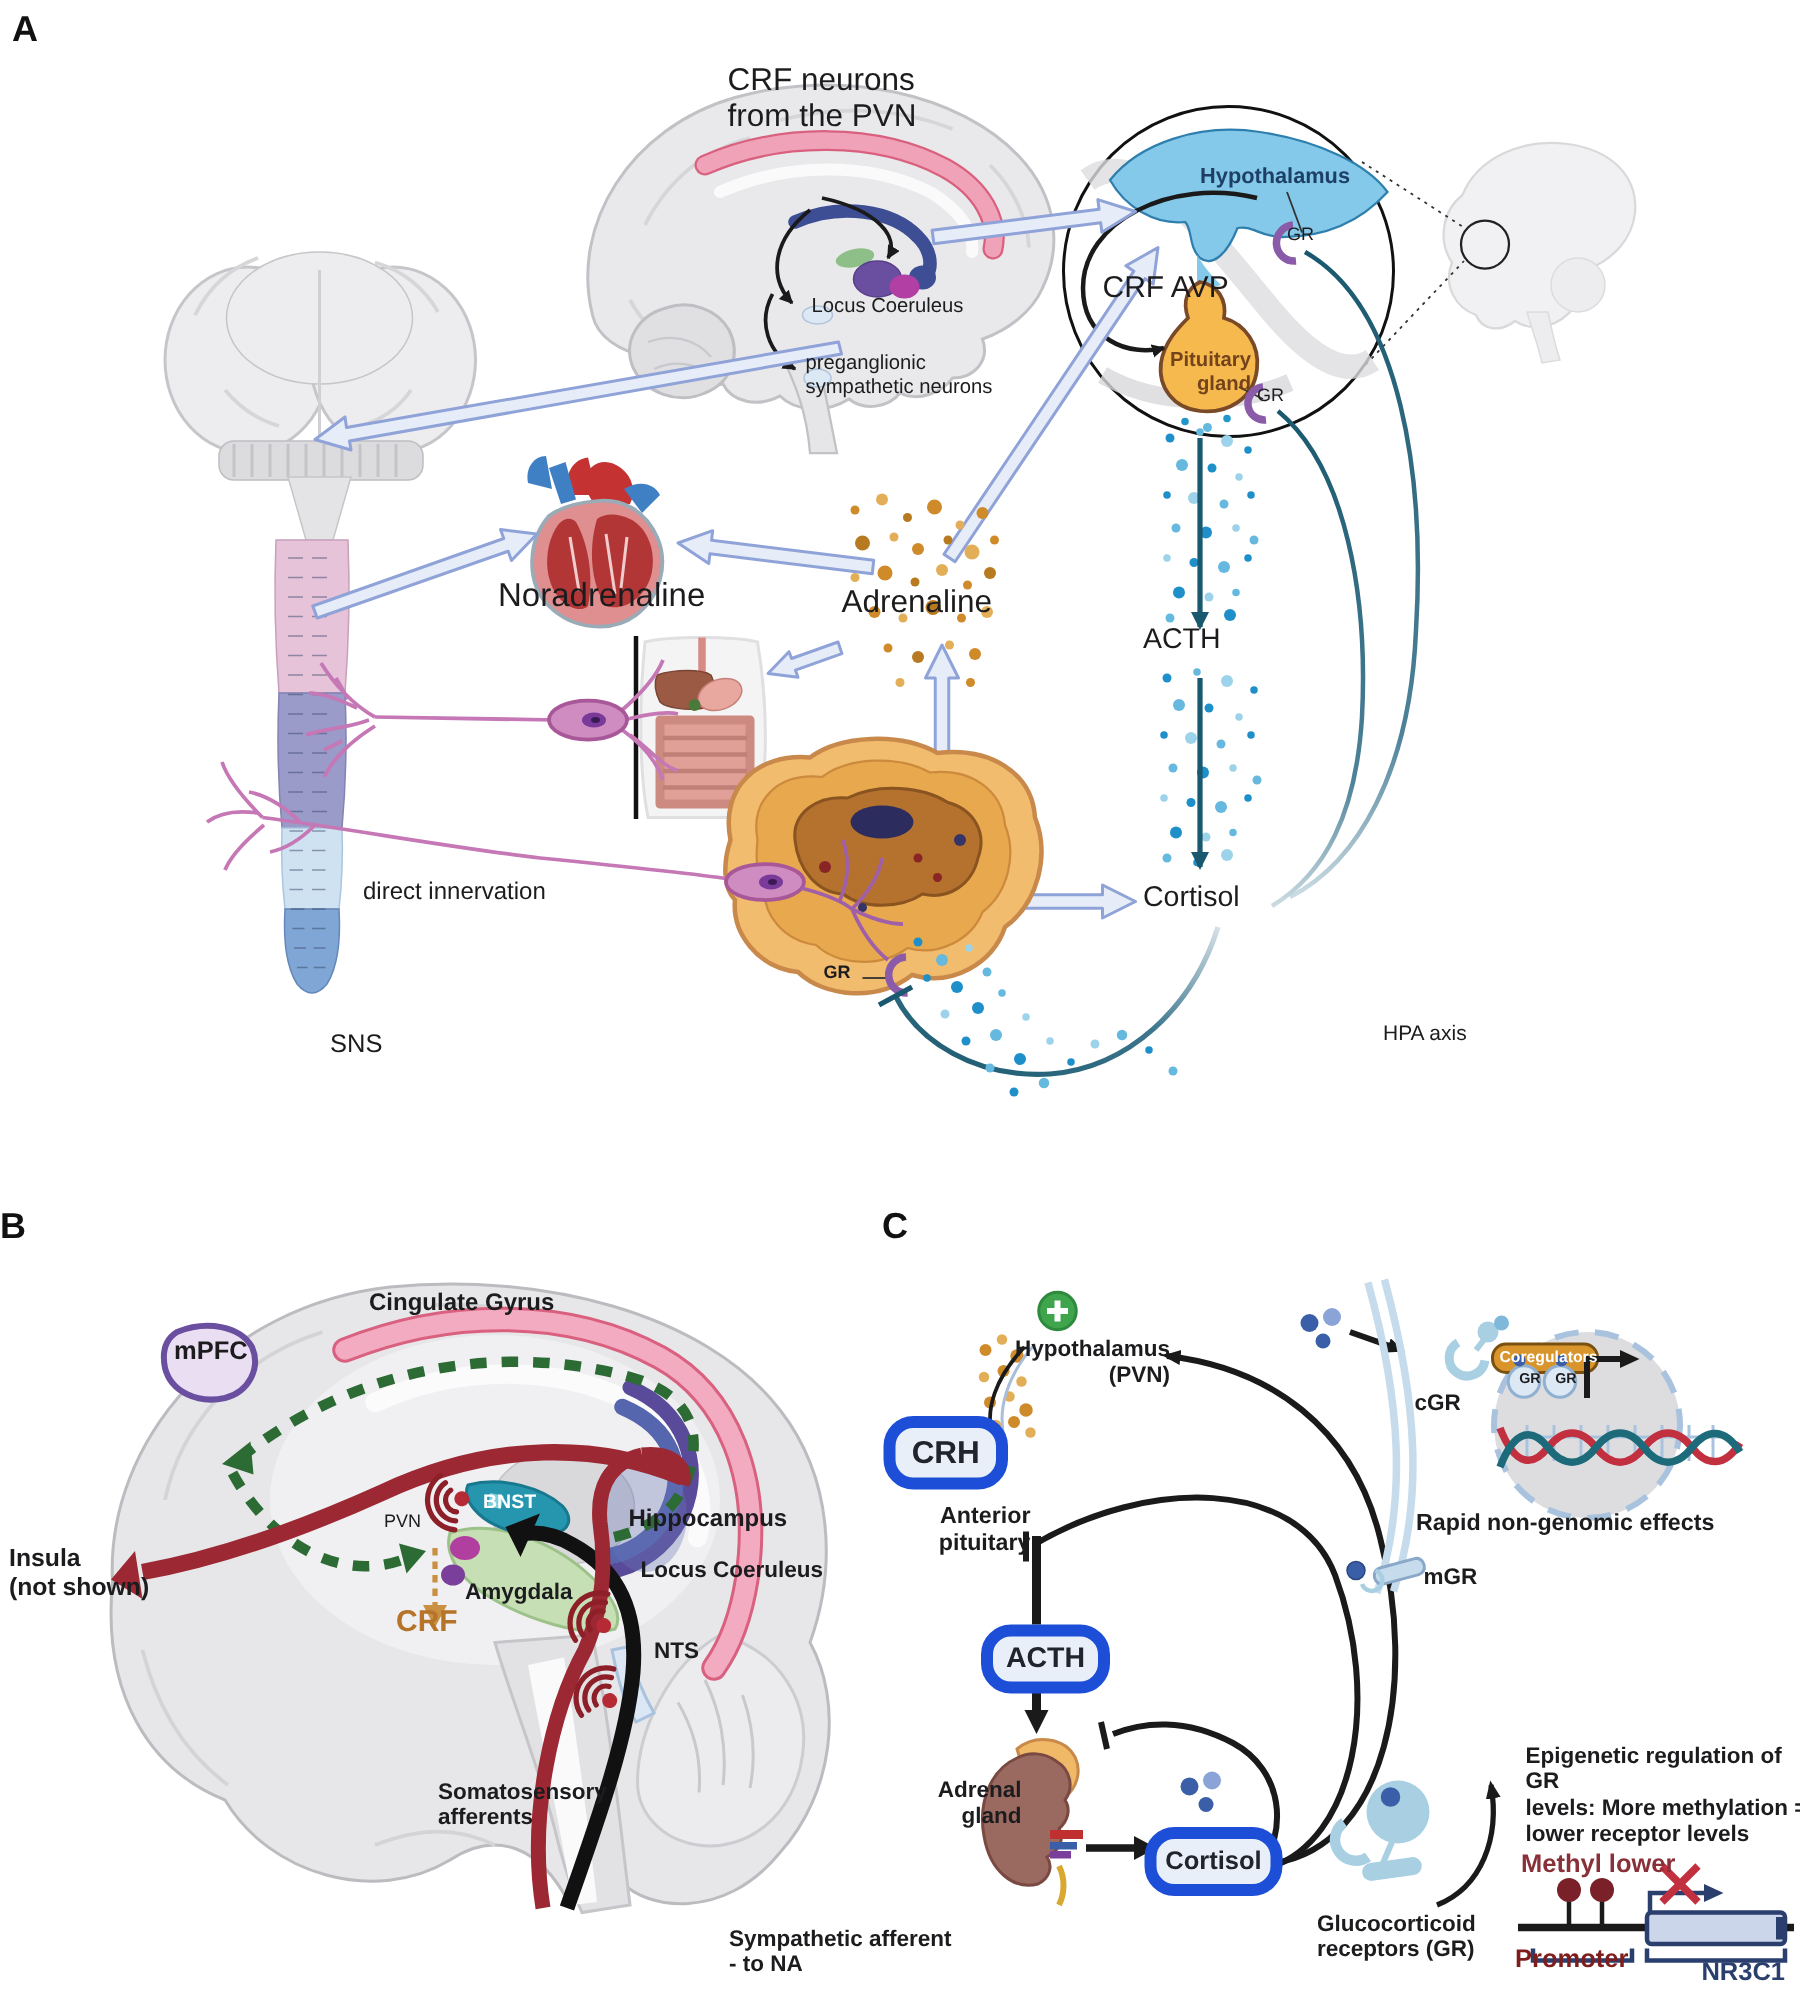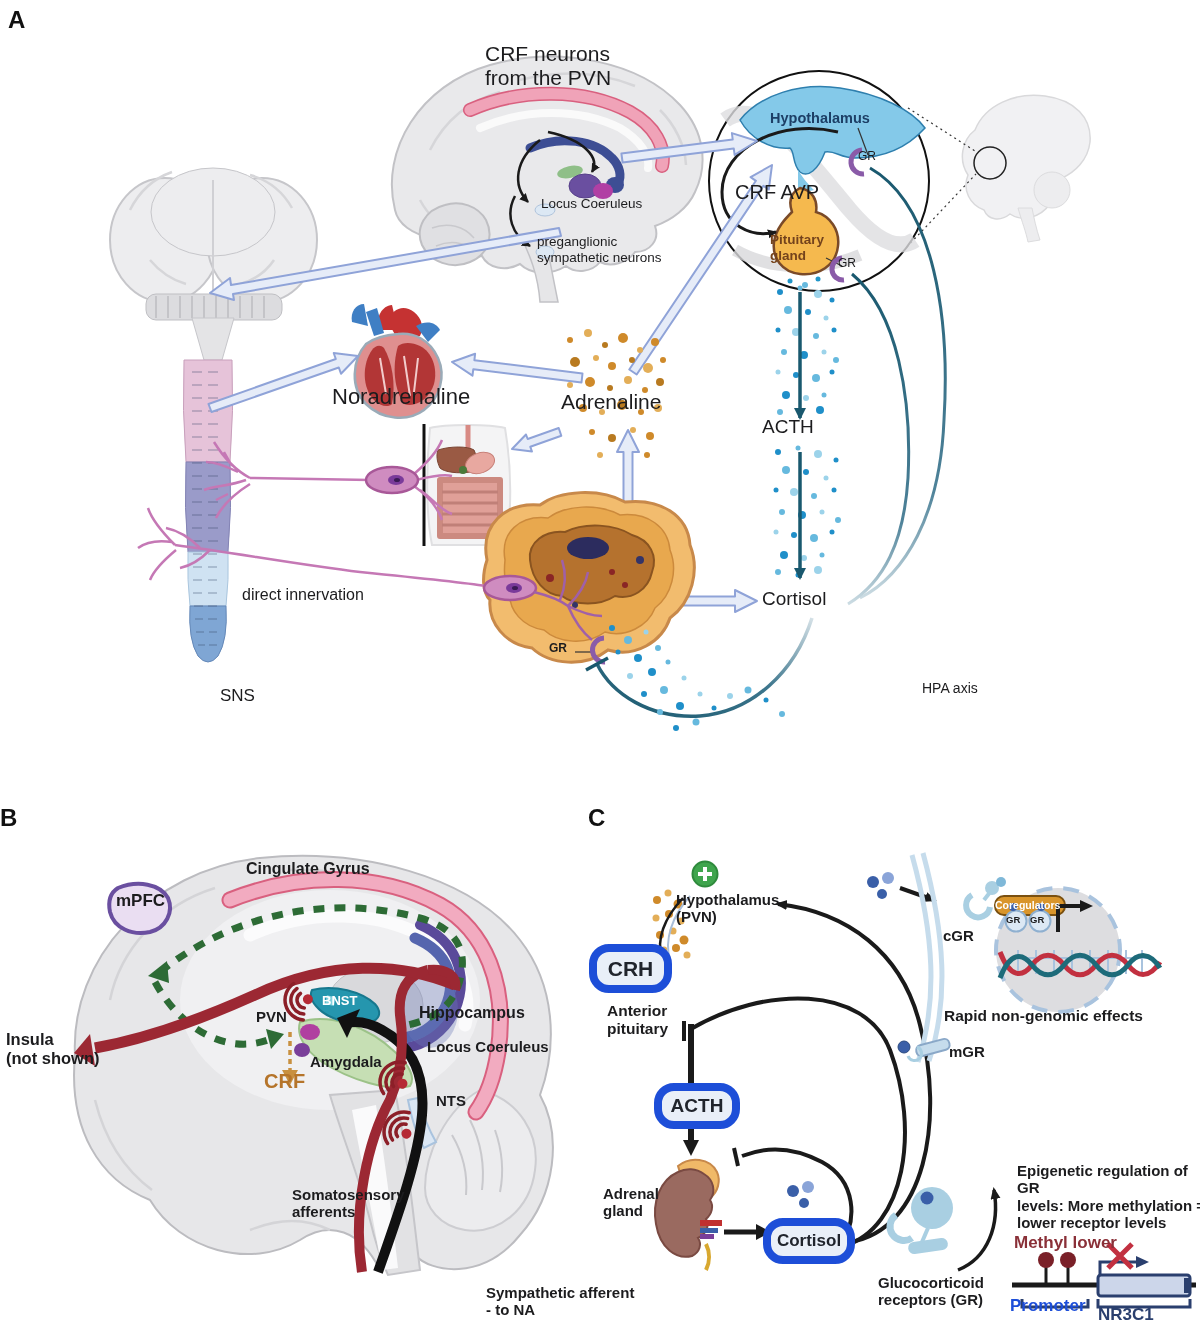--- a/index.html
+++ b/index.html
@@ -1,21 +1,21 @@
 <!DOCTYPE html>
 <html><head>
 <meta charset="utf-8">
 <style>
   html,body{margin:0;padding:0;background:#ffffff;}
   .canvas{position:relative;width:1200px;height:1328px;background:#fff;overflow:hidden;
           font-family:"Liberation Sans",sans-serif;}
   .art{position:absolute;}
   .lbl{position:absolute;color:#1c1c1e;white-space:pre-line;line-height:1.15;
        font-family:"Liberation Sans",sans-serif;}
-  .ctr{text-align:left;}
+  .ctr{text-align:right;}
   .tag{font-size:24px;font-weight:bold;color:#111;}
   .pill{position:absolute;display:flex;align-items:center;justify-content:center;
         background:#e9eff8;border:8px solid #1d4ed8;border-radius:20px;
         font-weight:600;color:#20242c;font-family:"Liberation Sans",sans-serif;}
 </style>
 </head>
 <body>
 
 <div class="canvas">
 
@@ -518,21 +518,21 @@
 <div class="lbl" style="left:561px;top:390px;font-size:21px">Adrenaline</div>
 <div class="lbl" style="left:762px;top:416px;font-size:19px">ACTH</div>
 <div class="lbl" style="left:762px;top:588px;font-size:19px">Cortisol</div>
 <div class="lbl" style="left:242px;top:586px;font-size:16px">direct innervation</div>
 <div class="lbl" style="left:220px;top:686px;font-size:17px">SNS</div>
 <div class="lbl" style="left:922px;top:680px;font-size:14px">HPA axis</div>
 
 <div class="lbl tag" style="left:0px;top:804px">B</div>
 <div class="lbl" style="left:246px;top:860px;font-size:16px;font-weight:600">Cingulate Gyrus</div>
 <div class="lbl" style="left:116px;top:891px;font-size:17px;font-weight:600">mPFC</div>
-<div class="lbl" style="left:256px;top:1008px;font-size:15px;font-weight:700">PVN</div>
+<div class="lbl" style="left:256px;top:1008px;font-size:12px;font-weight:400">PVN</div>
 <div class="lbl" style="left:322px;top:994px;font-size:13px;font-weight:bold;color:#ffffff">BNST</div>
 <div class="lbl" style="left:419px;top:1004px;font-size:16px;font-weight:600">Hippocampus</div>
 <div class="lbl" style="left:427px;top:1038px;font-size:15px;font-weight:600">Locus Coeruleus</div>
 <div class="lbl" style="left:310px;top:1053px;font-size:15px;font-weight:600">Amygdala</div>
 <div class="lbl" style="left:264px;top:1070px;font-size:20px;font-weight:bold;color:#b5742a">CRF</div>
 <div class="lbl" style="left:436px;top:1092px;font-size:15px;font-weight:600">NTS</div>
 <div class="lbl" style="left:6px;top:1030px;font-size:16.5px;font-weight:600">Insula
 (not shown)</div>
 <div class="lbl" style="left:292px;top:1186px;font-size:15px;font-weight:600">Somatosensory
 afferents</div>
@@ -554,16 +554,16 @@
 <div class="lbl ctr" style="left:1030px;top:915px;width:21px;font-size:9.5px;font-weight:600">GR</div>
 <div class="lbl" style="left:943px;top:927px;font-size:15px;font-weight:600">cGR</div>
 <div class="lbl" style="left:944px;top:1007px;font-size:15.5px;font-weight:600">Rapid non-genomic effects</div>
 <div class="lbl" style="left:949px;top:1043px;font-size:15px;font-weight:600">mGR</div>
 <div class="lbl" style="left:1017px;top:1162px;width:190px;font-size:15px;font-weight:600">Epigenetic regulation of GR
 levels: More methylation =
 lower receptor levels</div>
 <div class="lbl" style="left:1014px;top:1233px;font-size:17px;font-weight:bold;color:#8a3038">Methyl lower</div>
 <div class="lbl" style="left:878px;top:1274px;font-size:15px;font-weight:600">Glucocorticoid
 receptors (GR)</div>
-<div class="lbl" style="left:1010px;top:1296px;font-size:17px;font-weight:600;color:#1d4ed8">Promoter</div>
+<div class="lbl" style="left:1010px;top:1296px;font-size:17px;font-weight:600;color:#7f1d1d">Promoter</div>
 <div class="lbl ctr" style="left:1098px;top:1305px;width:92px;font-size:17px;font-weight:600;color:#2a3f6e">NR3C1</div>
 
 </div>
 
 </body></html>

